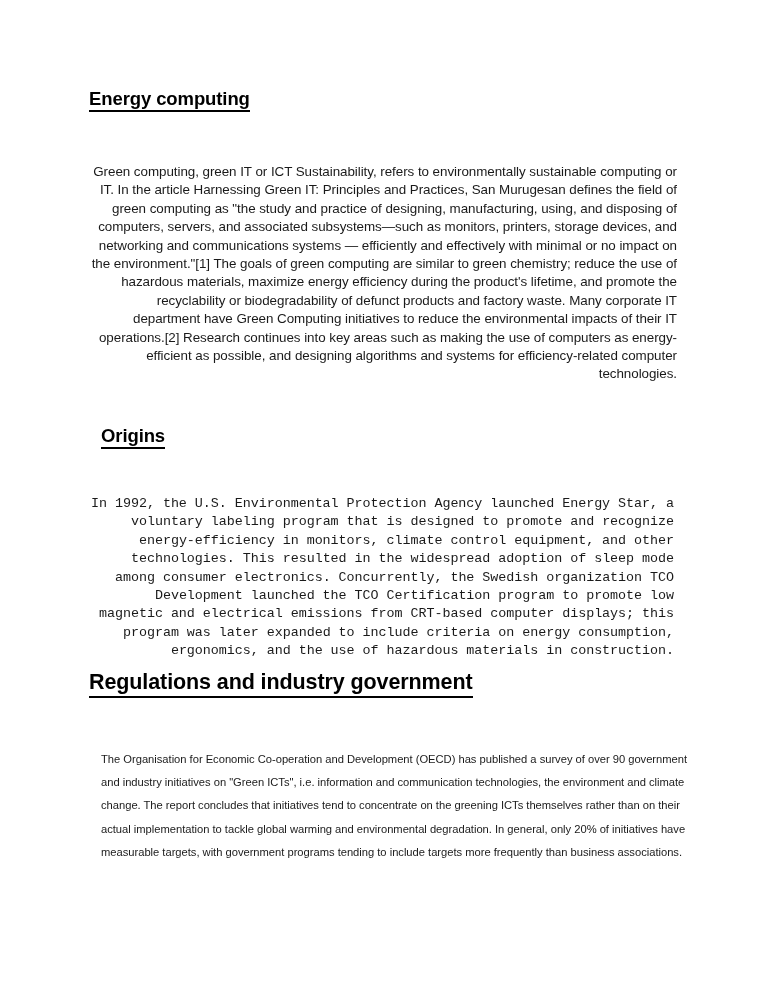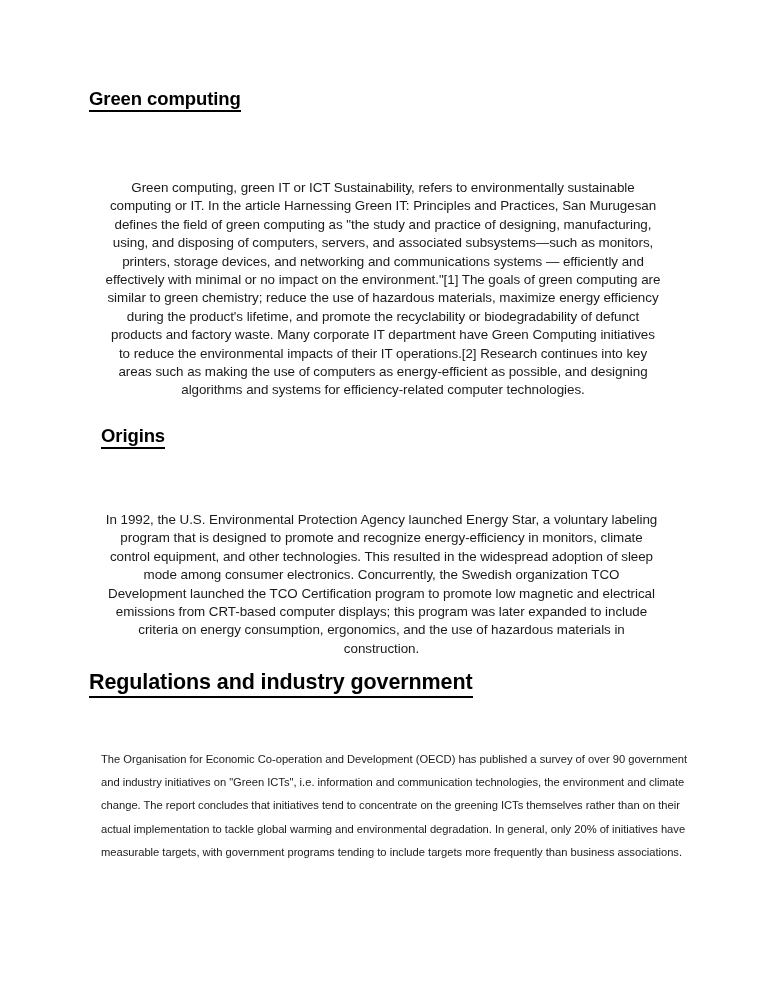--- a/index.html
+++ b/index.html
@@ -47,55 +47,55 @@
   }
   h1.doc-heading {
     font-size: 18.5px;
   }
   h2.doc-heading {
     font-size: 21.5px;
   }
 
   
   p.body-text {
-    margin: 16px;
+    margin: 0;
     padding: 0;
     font-size: 13.4px;
     line-height: 18.4px;
     color: #1a1a1a;
-    text-align: center;
+    text-align: right;
     letter-spacing: -0.05px;
   }
   p.body-text-small {
     margin: 0;
     padding: 0;
     font-size: 11.2px;
     line-height: 23.2px;
     color: #1a1a1a;
     text-align: left;
     letter-spacing: -0.02px;
     width: 592px;
   }
 
   
   .block-title      { position: absolute; left: 0;  top: 88px;  }
   .block-para-1     { position: absolute; left: 0;  top: 163px; width: 588px; }
   .block-origins    { position: absolute; left: 12px;  top: 425px; }
-  .block-para-2     { position: absolute; left: 0;  top: 495px; width: 585px; }
+  .block-para-2     { position: absolute; left: 0;  top: 495px; width: 585px; font-family: Liberation Mono, monospace; }
   .block-regs       { position: absolute; left: 0;  top: 670px; }
   .block-para-3     { position: absolute; left: 12px;  top: 748px; }
 </style>
 </head>
 <body>
 
 <div class="page">
   <div class="content">
 
     <div class="block-title">
-      <h1 class="doc-heading"><span class="heading-text">Green computing</span></h1>
+      <h1 class="doc-heading"><span class="heading-text">Energy computing</span></h1>
     </div>
 
     <div class="block-para-1">
       <p class="body-text">Green computing, green IT or ICT Sustainability, refers to environmentally sustainable computing or IT. In the article Harnessing Green IT: Principles and Practices, San Murugesan defines the field of green computing as "the study and practice of designing, manufacturing, using, and disposing of computers, servers, and associated subsystems—such as monitors, printers, storage devices, and networking and communications systems — efficiently and effectively with minimal or no impact on the environment."[1] The goals of green computing are similar to green chemistry; reduce the use of hazardous materials, maximize energy efficiency during the product's lifetime, and promote the recyclability or biodegradability of defunct products and factory waste. Many corporate IT department have Green Computing initiatives to reduce the environmental impacts of their IT operations.[2] Research continues into key areas such as making the use of computers as energy-efficient as possible, and designing algorithms and systems for efficiency-related computer technologies.</p>
     </div>
 
     <div class="block-origins">
       <h1 class="doc-heading"><span class="heading-text">Origins</span></h1>
     </div>
 

